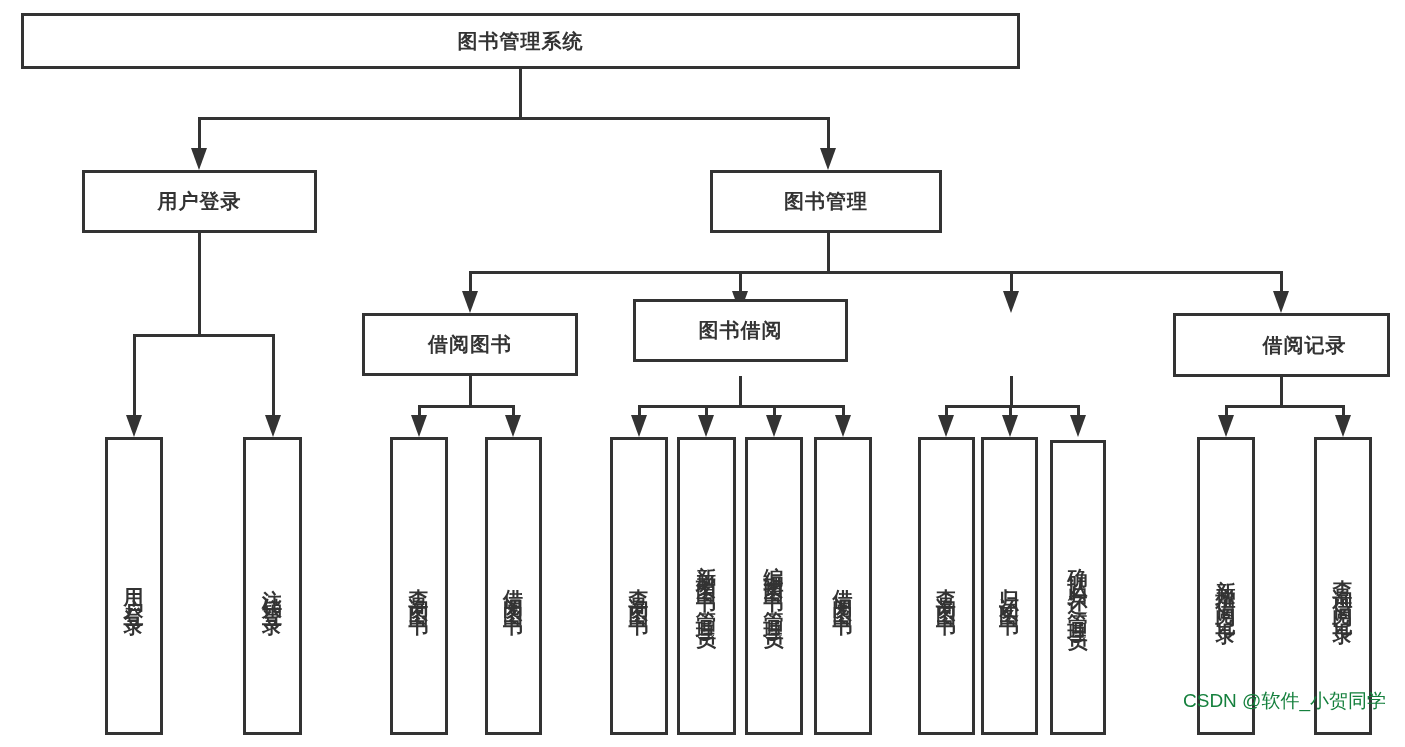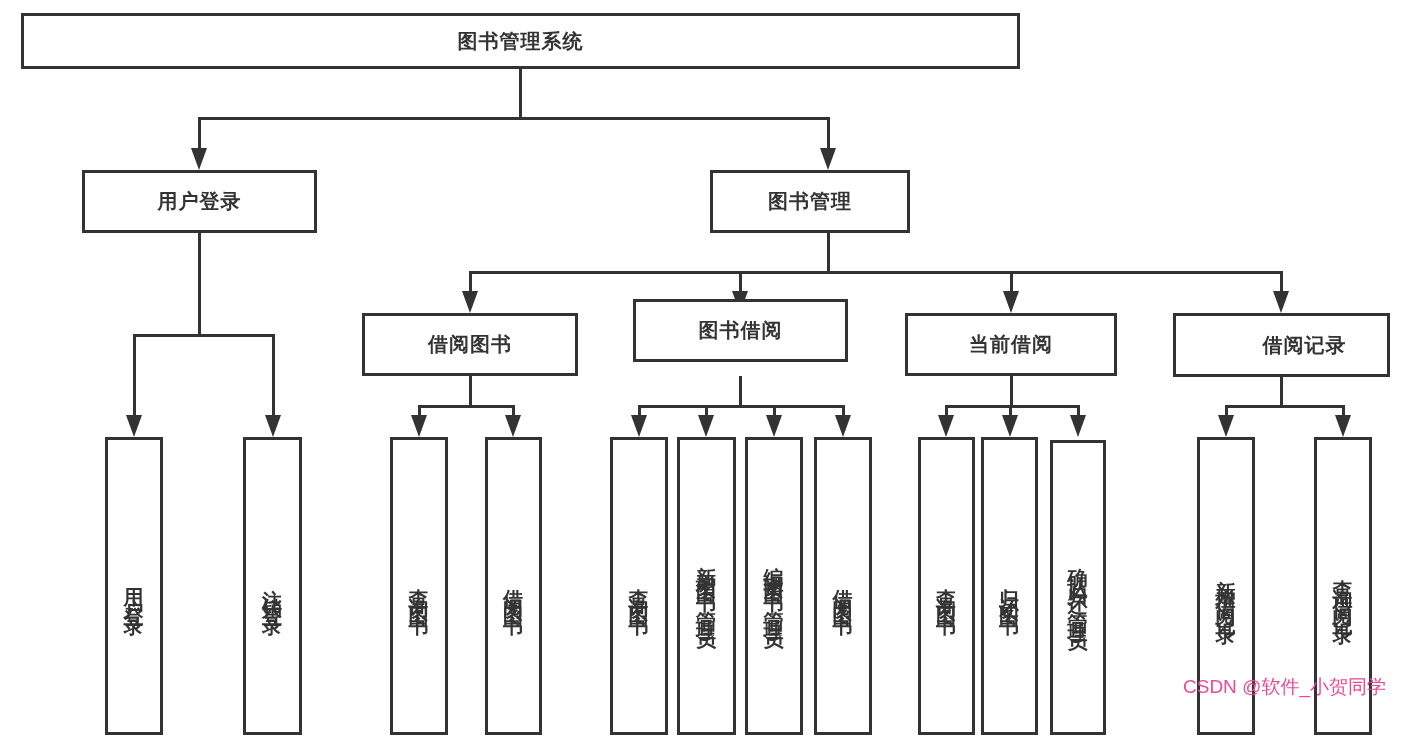--- a/index.html
+++ b/index.html
@@ -21,22 +21,22 @@
   .hline{height:3px;}
   .vline{width:3px;}
   .arrow{position:absolute;width:16px;display:flex;flex-direction:column;align-items:center;}
   .arrow .stem{width:3px;background:#333333;flex:1 1 auto;}
   .arrow .head{
     width:0;height:0;flex:0 0 auto;
     border-left:8px solid transparent;border-right:8px solid transparent;
     border-top:22px solid #333333;
   }
   .watermark{
-    position:absolute;left:1183px;top:674px;width:215px;
-    font-size:19px;color:#ec4899;white-space:nowrap;z-index:5;
+    position:absolute;left:1183px;top:688px;width:215px;
+    font-size:19px;color:#15803d;white-space:nowrap;z-index:5;
   }
 </style>
 </head>
 <body>
 
 <div class="canvas">
 
   <div class="box" style="left:21px;top:13px;width:999px;height:56px;">
     <span>图书管理系统</span>
   </div>
@@ -48,21 +48,21 @@
     <div class="head"></div>
   </div>
   <div class="arrow" style="left:820px;top:120px;height:50px;">
     <div class="stem"></div>
     <div class="head"></div>
   </div>
 
   <div class="box" style="left:82px;top:170px;width:235px;height:63px;">
     <span>用户登录</span>
   </div>
-  <div class="box" style="left:710px;top:170px;width:200px;height:63px;">
+  <div class="box" style="left:710px;top:170px;width:232px;height:63px;">
     <span>图书管理</span>
   </div>
 
   <div class="vline" style="left:198px;top:233px;height:104px;"></div>
   <div class="hline" style="left:133px;top:334px;width:142px;"></div>
   <div class="arrow" style="left:126px;top:337px;height:100px;">
     <div class="stem"></div>
     <div class="head"></div>
   </div>
   <div class="arrow" style="left:265px;top:337px;height:100px;">
@@ -88,23 +88,20 @@
     <div class="stem"></div>
     <div class="head"></div>
   </div>
 
   <div class="box" style="left:362px;top:313px;width:216px;height:63px;">
     <span>借阅图书</span>
   </div>
   <div class="box" style="left:633px;top:299px;width:215px;height:63px;">
     <span>图书借阅</span>
   </div>
-  <div class="box" style="left:905px;top:313px;width:212px;height:63px;">
-    <span>当前借阅</span>
-  </div>
   <div class="box" style="left:1173px;top:313px;width:217px;height:64px;padding-left:46px;">
     <span>借阅记录</span>
   </div>
 
   <div class="vline" style="left:469px;top:376px;height:32px;"></div>
   <div class="hline" style="left:418px;top:405px;width:97px;"></div>
   <div class="arrow" style="left:411px;top:408px;height:29px;">
     <div class="stem"></div>
     <div class="head"></div>
   </div>

